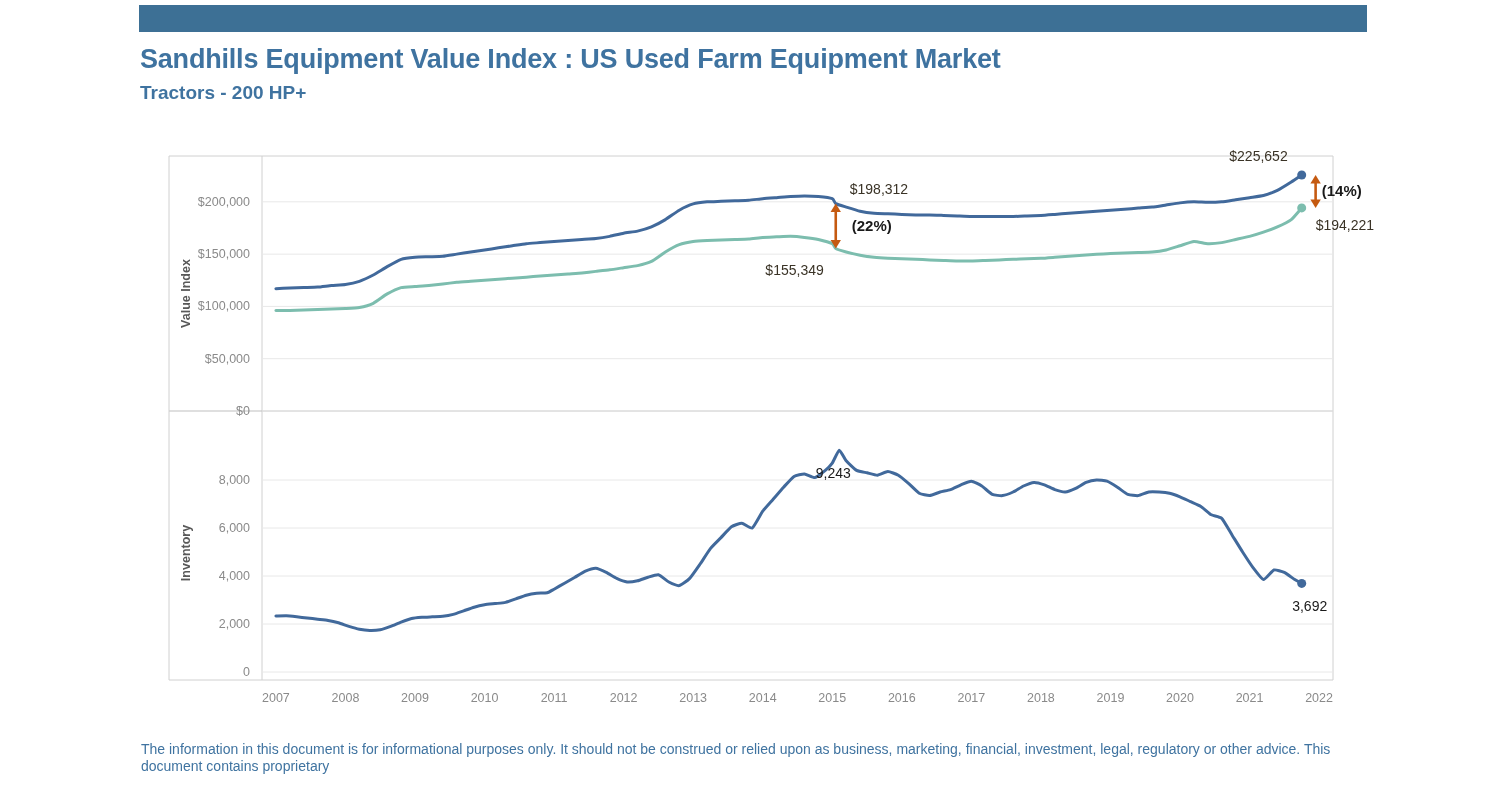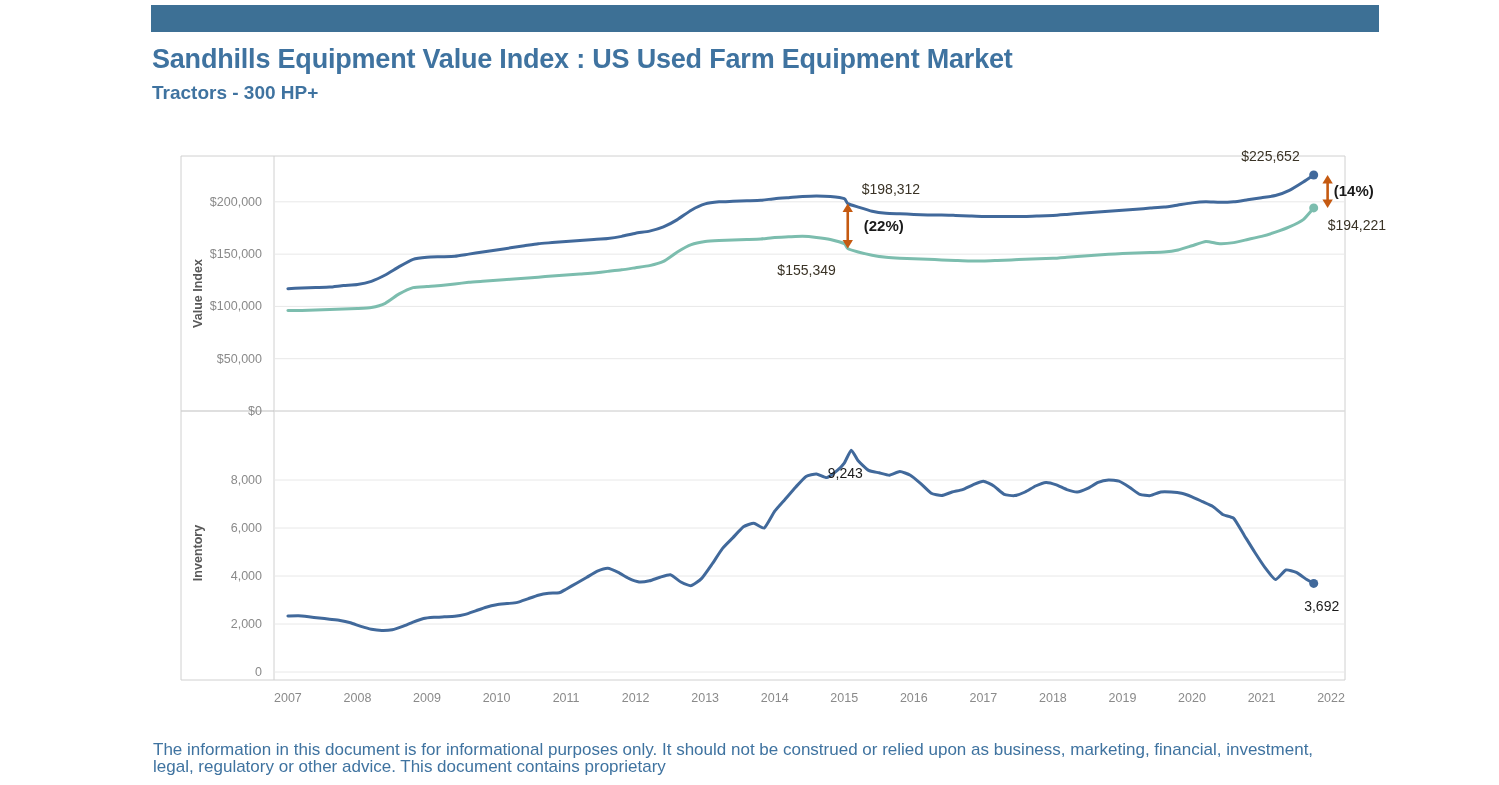--- a/index.html
+++ b/index.html
@@ -9,21 +9,21 @@
   }
   body {
     width: 1499px;
     height: 785px;
     font-family: "Liberation Sans", sans-serif;
     position: relative;
     overflow: hidden;
   }
   .page {
     position: absolute;
-    left: 16px; top: 0;
+    left: 4px; top: 0;
     width: 1340px;
     height: 785px;
     background: #ffffff;
   }
   .header-bar {
     position: absolute;
     left: 135px;
     top: 5px;
     width: 1228px;
     height: 27px;
@@ -56,21 +56,21 @@
     left: 0px;
     top: 140px;
     width: 1400px;
     height: 580px;
   }
   .footer {
     position: absolute;
     left: 137px;
     top: 741px;
     width: 1195px;
-    font-size: 17px;
+    font-size: 14px;
     line-height: 17px;
     color: #3f73a0;
   }
   svg { display: block; }
   .axis-label-text {
     font-family: "Liberation Sans", sans-serif;
     font-size: 12.5px;
     fill: #8a8a8a;
   }
   .axis-title-text {
@@ -101,21 +101,21 @@
 </style>
 </head>
 <body>
 
 <div class="page">
 
   <div class="header-bar"></div>
 
   <div class="title-block">
     <div class="title">Sandhills Equipment Value Index : US Used Farm Equipment Market</div>
-    <div class="subtitle">Tractors - 300 HP+</div>
+    <div class="subtitle">Tractors - 200 HP+</div>
   </div>
 
   <div class="chart-wrap">
     <svg id="chart-svg" width="1400" height="580" viewBox="0 0 1400 580">
         <line x1="258" y1="16" x2="1329" y2="16" class="frame-line"></line>
         <line x1="258" y1="16" x2="258" y2="540" class="frame-line"></line>
         <line x1="1329" y1="16" x2="1329" y2="540" class="frame-line"></line>
         <line x1="258" y1="540" x2="1329" y2="540" class="frame-line"></line>
         <line x1="165" y1="271" x2="1329" y2="271" class="sep-line"></line>
         <line x1="165" y1="16" x2="258" y2="16" class="frame-line"></line>

